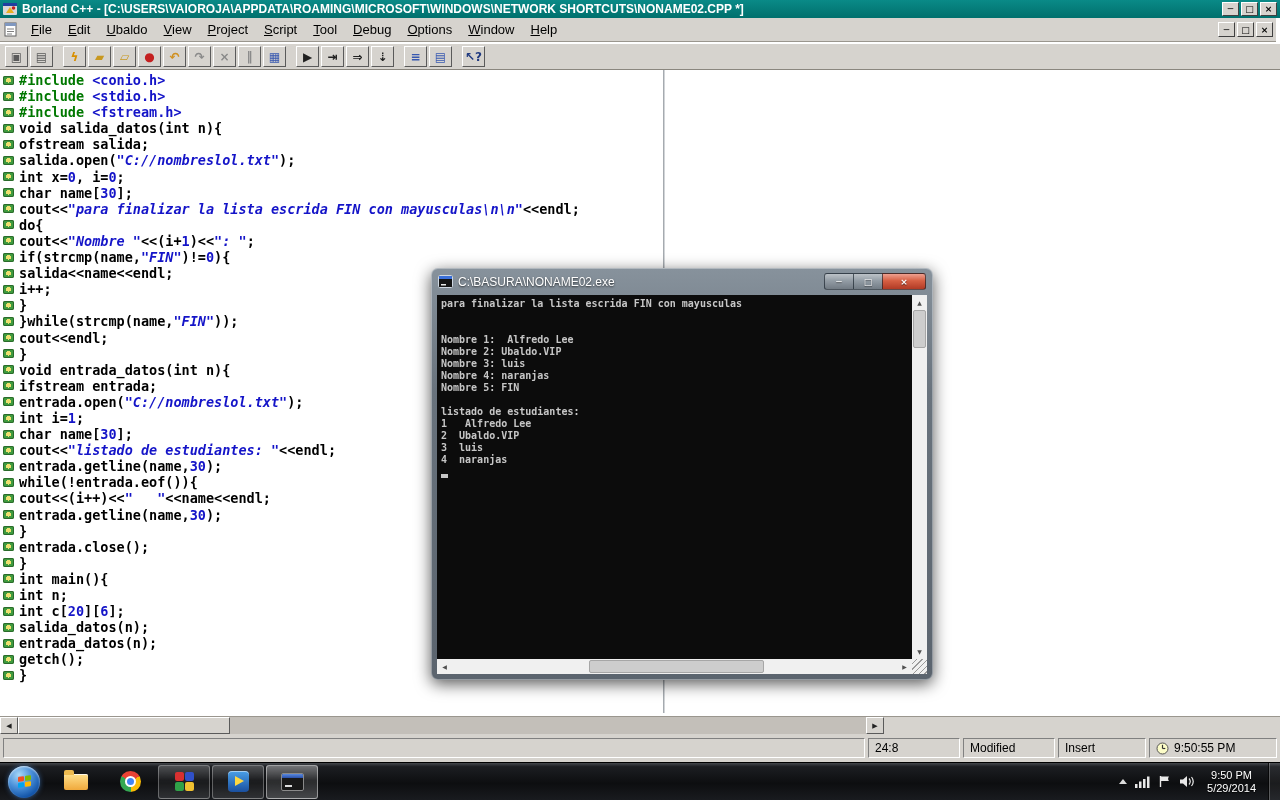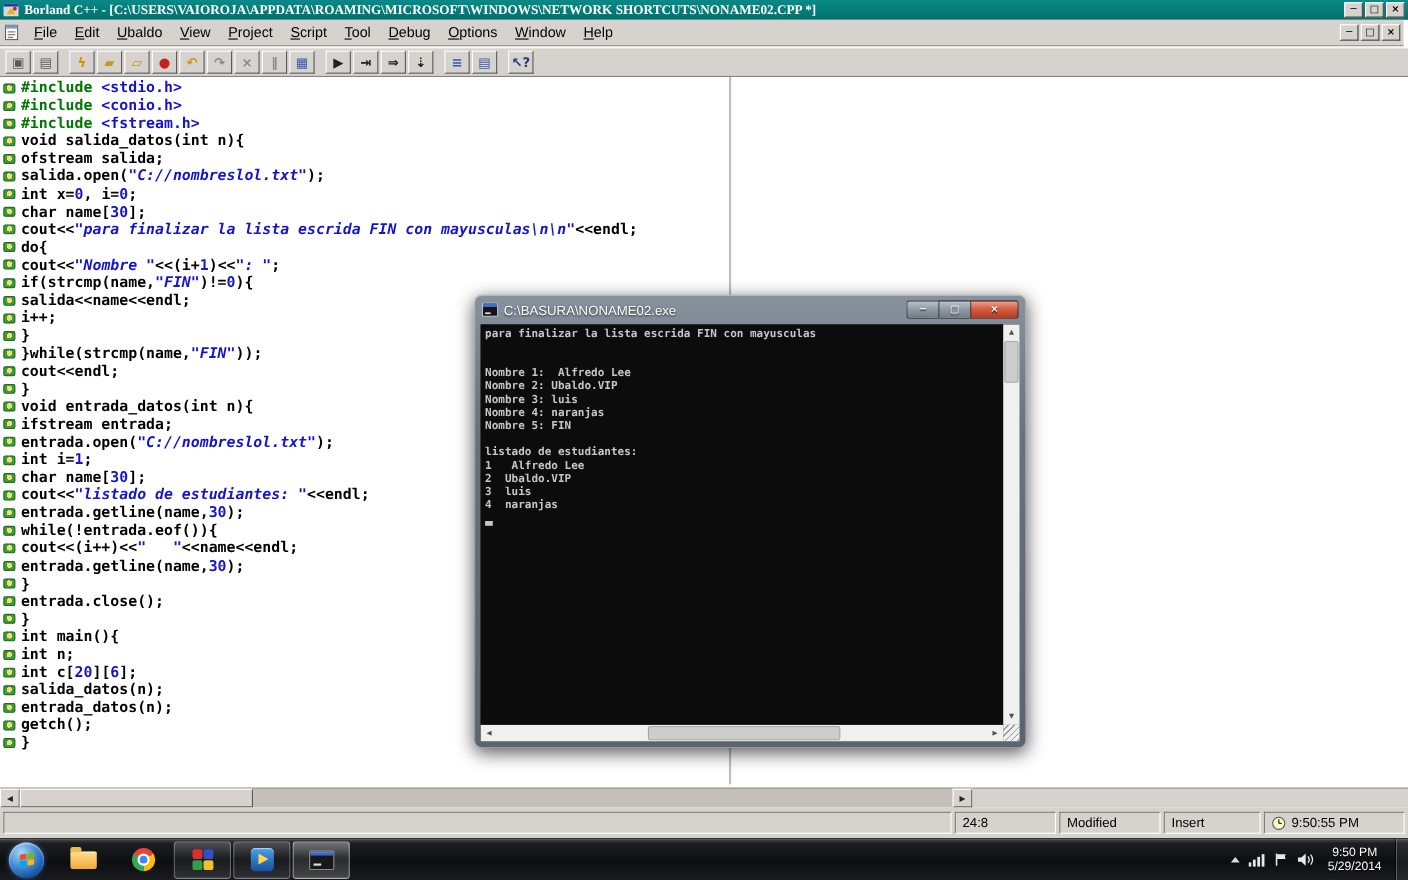--- a/index.html
+++ b/index.html
@@ -5,21 +5,21 @@
   * { margin:0; padding:0; box-sizing:border-box; }
   html,body { width:1280px; height:800px; overflow:hidden; }
   body { font-family:"Liberation Sans", sans-serif; background:#000; }
   .screen { position:relative; width:1280px; height:800px; background:#fff; overflow:hidden; }
 
   
   .titlebar { position:absolute; left:0; top:0; width:1280px; height:18px;
     background:linear-gradient(180deg,#0a8a87,#00706d); display:flex; align-items:center;
     padding:0 3px; color:#fff; font-size:12px; font-weight:bold; white-space:nowrap; }
   .titlebar .app-icon { width:14px; height:12px; margin-right:5px; flex:0 0 auto; }
-  .title-text { overflow:hidden; text-overflow:ellipsis; flex:1;font-family:Liberation Serif, serif; }
+  .title-text { overflow:hidden; text-overflow:ellipsis; flex:1; }
   .win-btns { display:flex; gap:2px; margin-left:4px; }
   .win-btn { width:17px; height:14px; background:#d6d3ce; border:1px solid;
     border-color:#fff #404040 #404040 #fff; font-size:9px; font-weight:bold; color:#000;
     display:flex; align-items:center; justify-content:center; font-family:"DejaVu Sans",sans-serif; }
 
   
   .menubar { position:absolute; left:0; top:18px; width:1276px; height:24px; background:#d6d3ce;
     display:flex; align-items:center; padding:0 3px; font-size:13px; color:#000;
     border-bottom:1px solid #9a968e; }
   .menu-items { display:flex; align-items:center; flex:1; }
@@ -272,22 +272,22 @@
         <span class="tb-ic" style="color: rgb(56, 88, 176);">▤</span>
       </div>
       <span class="tb-sep"></span>
       <div class="tb-btn">
         <span class="tb-ic" style="color: rgb(32, 58, 128);">↖?</span>
       </div>
     </div>
 
   <div class="editor">
     <div class="code-area">
+        <div class="code-line"><span class="gutter-marker"></span><span class="code-text"><span class="tok-d">#include </span><span class="tok-i">&lt;conio.h&gt;</span></span></div>
         <div class="code-line"><span class="gutter-marker"></span><span class="code-text"><span class="tok-d">#include </span><span class="tok-i">&lt;stdio.h&gt;</span></span></div>
-        <div class="code-line"><span class="gutter-marker"></span><span class="code-text"><span class="tok-d">#include </span><span class="tok-i">&lt;conio.h&gt;</span></span></div>
         <div class="code-line"><span class="gutter-marker"></span><span class="code-text"><span class="tok-d">#include </span><span class="tok-i">&lt;fstream.h&gt;</span></span></div>
         <div class="code-line"><span class="gutter-marker"></span><span class="code-text"><span class="tok-k">void</span><span class="tok-p"> salida_datos(</span><span class="tok-k">int</span><span class="tok-p"> n){</span></span></div>
         <div class="code-line"><span class="gutter-marker"></span><span class="code-text"><span class="tok-p">ofstream salida;</span></span></div>
         <div class="code-line"><span class="gutter-marker"></span><span class="code-text"><span class="tok-p">salida.open(</span><span class="tok-s">"C://nombreslol.txt"</span><span class="tok-p">);</span></span></div>
         <div class="code-line"><span class="gutter-marker"></span><span class="code-text"><span class="tok-k">int</span><span class="tok-p"> x=</span><span class="tok-n">0</span><span class="tok-p">, i=</span><span class="tok-n">0</span><span class="tok-p">;</span></span></div>
         <div class="code-line"><span class="gutter-marker"></span><span class="code-text"><span class="tok-k">char</span><span class="tok-p"> name[</span><span class="tok-n">30</span><span class="tok-p">];</span></span></div>
         <div class="code-line"><span class="gutter-marker"></span><span class="code-text"><span class="tok-p">cout&lt;&lt;</span><span class="tok-s">"para finalizar la lista escrida FIN con mayusculas\n\n"</span><span class="tok-p">&lt;&lt;endl;</span></span></div>
         <div class="code-line"><span class="gutter-marker"></span><span class="code-text"><span class="tok-k">do</span><span class="tok-p">{</span></span></div>
         <div class="code-line"><span class="gutter-marker"></span><span class="code-text"><span class="tok-p">cout&lt;&lt;</span><span class="tok-s">"Nombre "</span><span class="tok-p">&lt;&lt;(i+</span><span class="tok-n">1</span><span class="tok-p">)&lt;&lt;</span><span class="tok-s">": "</span><span class="tok-p">;</span></span></div>
         <div class="code-line"><span class="gutter-marker"></span><span class="code-text"><span class="tok-k">if</span><span class="tok-p">(strcmp(name,</span><span class="tok-s">"FIN"</span><span class="tok-p">)!=</span><span class="tok-n">0</span><span class="tok-p">){</span></span></div>

